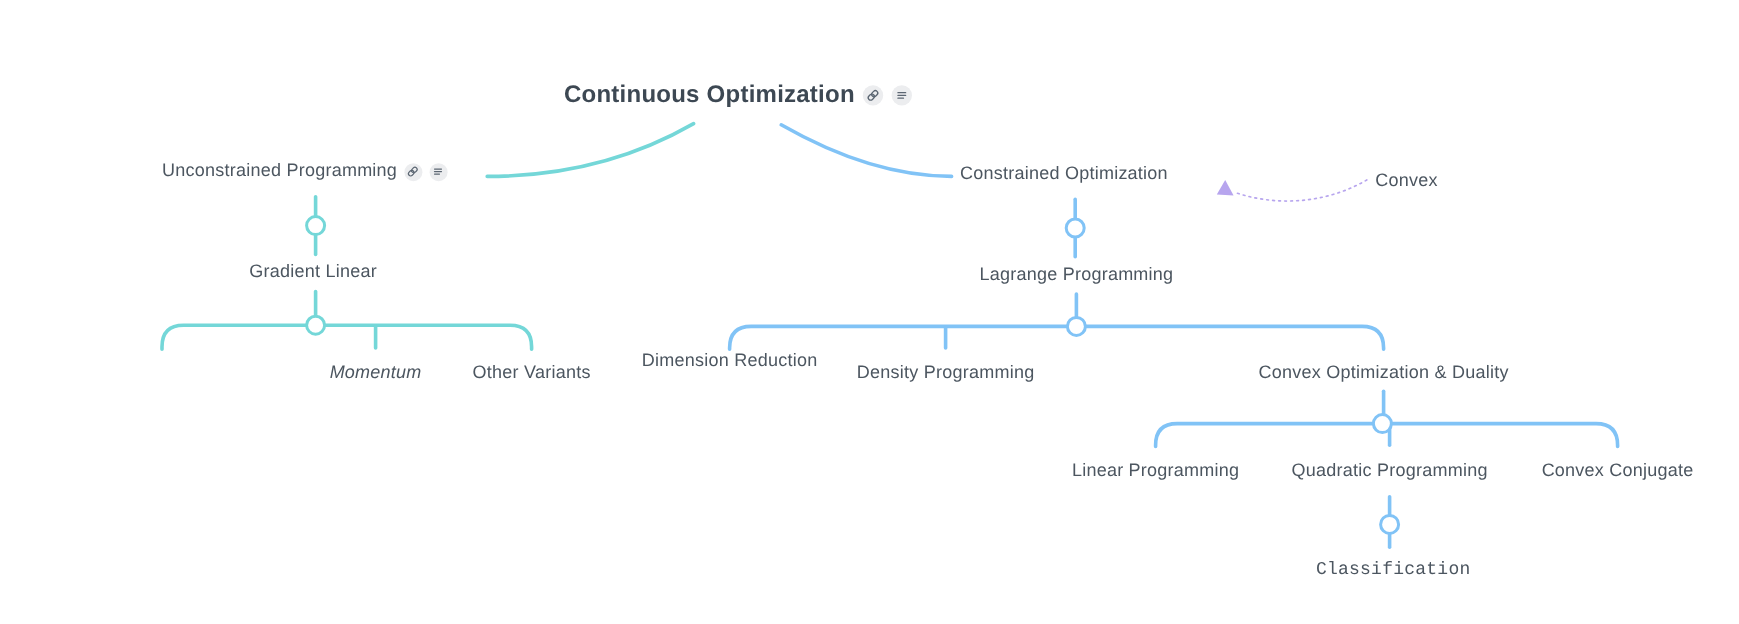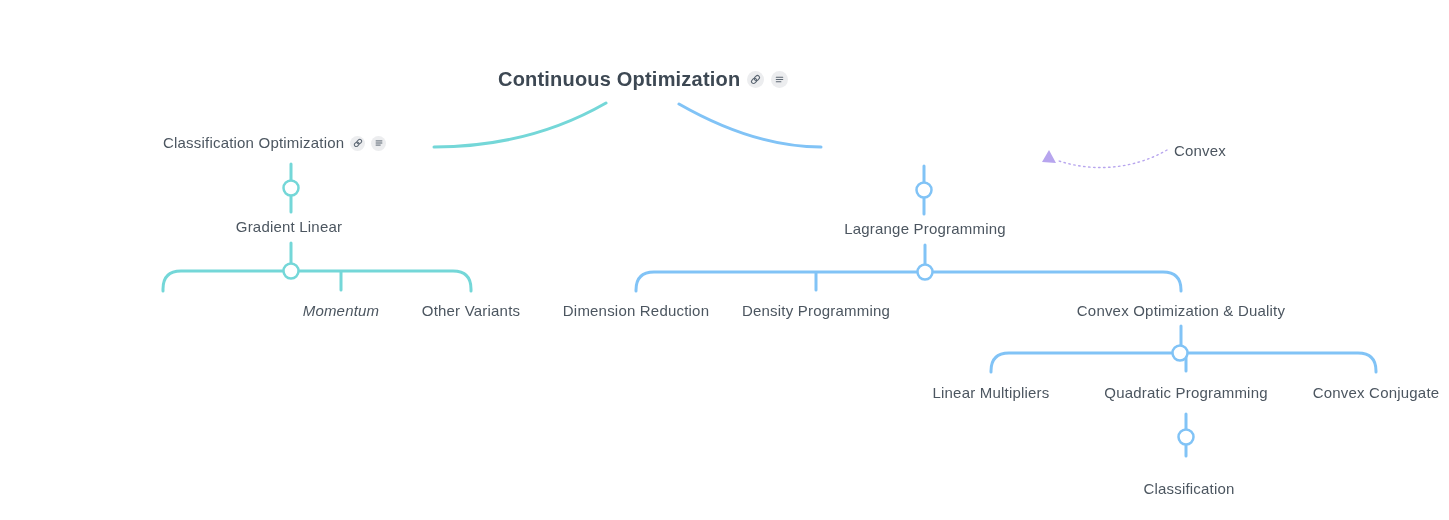--- a/index.html
+++ b/index.html
@@ -12,21 +12,21 @@
     --chip-icon: #5b6672;
     --background: #ffffff;
   }
   * { margin: 0; padding: 0; box-sizing: border-box; }
   html, body { width: 1449px; height: 520px; overflow: hidden; }
   body {
     background: var(--background);
     font-family: "Liberation Sans", "DejaVu Sans", sans-serif;
     position: relative;
   }
-  .canvas { position: absolute; inset: 0; width: 1406px; height: 520px; margin-left: 28px; }
+  .canvas { position: absolute; inset: 0; width: 1406px; height: 520px; }
   svg.wires { position: absolute; left: 0; top: 0; z-index: 0; }
   .stroke-teal { stroke: var(--teal); }
   .stroke-blue { stroke: var(--blue); }
   .stroke-purple { stroke: var(--purple); }
   .wire { fill: none; stroke-width: 3; stroke-linecap: round; stroke-linejoin: round; }
   .ring { fill: #ffffff; stroke-width: 2.5; }
   .dotted { fill: none; stroke-width: 1.4; stroke-dasharray: 1.5 3.5; stroke-linecap: round; }
   .arrowhead { fill: var(--purple); stroke: none; }
 
   .node {
@@ -99,21 +99,21 @@
         <g stroke="var(--chip-icon)" stroke-width="1.2" stroke-linecap="round">
           <line x1="2.5" y1="3.5" x2="9.5" y2="3.5"></line>
           <line x1="2.5" y1="6" x2="9.5" y2="6"></line>
           <line x1="2.5" y1="8.5" x2="7.5" y2="8.5"></line>
         </g>
       </svg>
     </span>
   </div>
 
   <div class="node" style="left:135px; top:134px;">
-    <span>Classification Optimization</span>
+    <span>Unconstrained Programming</span>
     <span class="chip small">
       <svg width="10" height="10" viewBox="0 0 12 12">
         <g transform="rotate(-45 6 6)" fill="none" stroke="var(--chip-icon)" stroke-width="1.2">
           <rect x="0.8" y="3.8" width="6" height="4.4" rx="2.2"></rect>
           <rect x="5.2" y="3.8" width="6" height="4.4" rx="2.2"></rect>
         </g>
       </svg>
     </span>
     <span class="chip small">
       <svg width="10" height="10" viewBox="0 0 12 12">
@@ -129,44 +129,47 @@
   <div class="node centered" style="left:261px; top:218px;">
     <span>Gradient Linear</span>
   </div>
   <div class="node centered" style="left:313px; top:302px;font-style:italic;">
     <span>Momentum</span>
   </div>
   <div class="node centered" style="left:443px; top:302px;">
     <span>Other Variants</span>
   </div>
 
+  <div class="node" style="left:800px; top:136px;">
+    <span>Constrained Optimization</span>
+  </div>
   <div class="node" style="left:1146px; top:142px;">
     <span>Convex</span>
   </div>
 
   <div class="node centered" style="left:897px; top:220px;">
     <span>Lagrange Programming</span>
   </div>
-  <div class="node centered" style="left:608px; top:302px;">
+  <div class="node centered" style="left:608px; top:292px;">
     <span>Dimension Reduction</span>
   </div>
   <div class="node centered" style="left:788px; top:302px;">
     <span>Density Programming</span>
   </div>
   <div class="node centered" style="left:1153px; top:302px;">
     <span>Convex Optimization &amp; Duality</span>
   </div>
 
   <div class="node centered" style="left:963px; top:384px;">
-    <span>Linear Multipliers</span>
+    <span>Linear Programming</span>
   </div>
   <div class="node centered" style="left:1158px; top:384px;">
     <span>Quadratic Programming</span>
   </div>
   <div class="node centered" style="left:1348px; top:384px;">
     <span>Convex Conjugate</span>
   </div>
 
-  <div class="node centered" style="left:1161px; top:480px;">
+  <div class="node centered" style="left:1161px; top:466px;font-family:Liberation Mono, monospace;">
     <span>Classification</span>
   </div>
 
 </div>
 
 </body></html>

